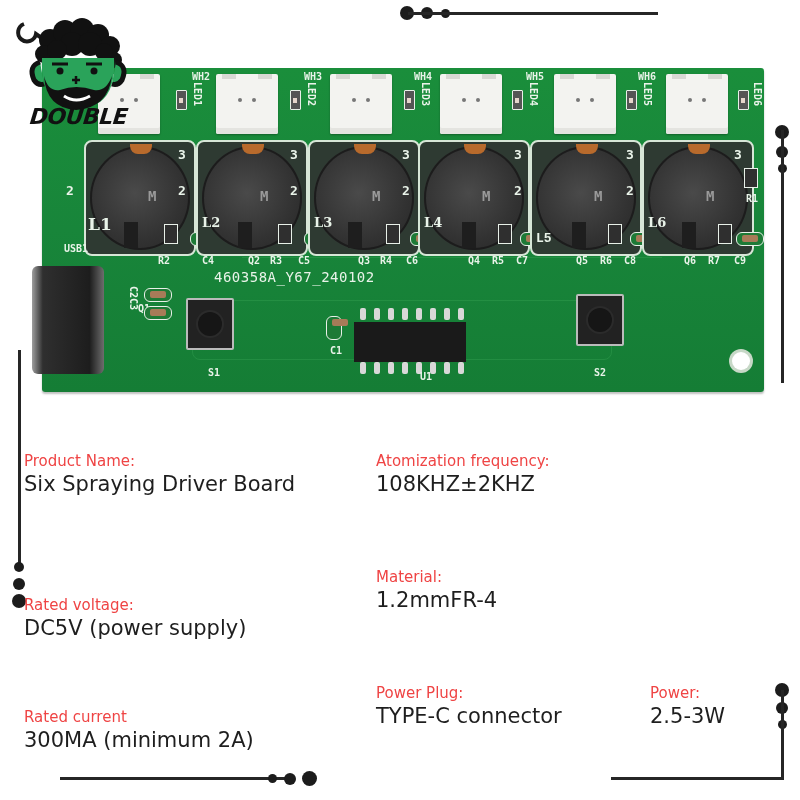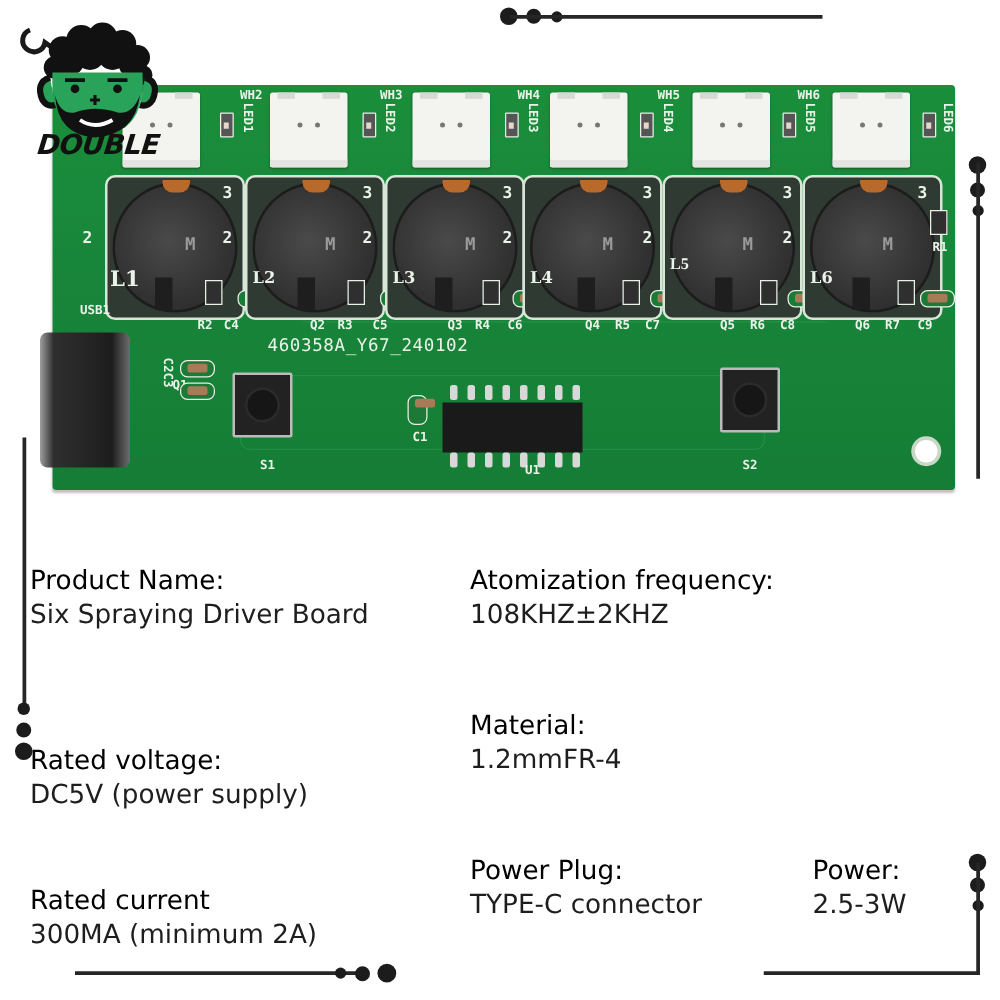--- a/index.html
+++ b/index.html
@@ -63,21 +63,21 @@
   }
   .tact { position: absolute; width: 48px; height: 52px; background: #222; border: 2px solid #bbb; border-radius: 2px; }
   .tact::after { content: ""; position: absolute; left: 10px; top: 12px; width: 24px; height: 24px; border-radius: 50%; background: #161616; box-shadow: 0 0 0 2px #2b2b2b; }
   .ic { position: absolute; width: 112px; height: 40px; background: #1a1a1a; }
   .ic-pin { position: absolute; width: 6px; height: 12px; background: #d8d8d8; border-radius: 2px; }
   .hole { position: absolute; width: 18px; height: 18px; border-radius: 50%; background: #fff; box-shadow: 0 0 0 3px #c7d8c7; }
   .trace { position: absolute; border: 1.5px solid rgba(40,160,70,.9); }
 
   
   .spec { position: absolute; line-height: 1.2; }
-  .spec .label { font-size: 21px; font-weight: 500; color: #000000; white-space: nowrap; display: block; }
+  .spec .label { font-size: 15px; font-weight: 500; color: #ef4444; white-space: nowrap; display: block; }
   .spec .value { font-size: 21px; font-weight: normal; color: #1e1e1e; white-space: nowrap; display: block; margin-top: 2px; }
 </style>
 </head>
 <body>
 
 <div class="deco">
   <div class="dot" style="left:400px;top:6px;width:14px;height:14px;"></div>
   <div class="dot" style="left:421px;top:7px;width:12px;height:12px;"></div>
   <div class="dot" style="left:441px;top:9px;width:9px;height:9px;"></div>
   <div class="hline" style="left:408px;top:12px;width:250px;"></div>
@@ -168,21 +168,21 @@
           <span class="mark">M</span>
         </div>
       </div>
     <span class="silk" style="left:24px;top:116px;font-size:13px;">2</span>
     <span class="silk" style="left:46px;top:148px;font-size:17px;font-family:'DejaVu Serif',serif;">L1</span>
     <div class="smd-q" style="left:82px;top:154px;"></div>
     <div class="smd-r" style="left:122px;top:156px;"></div>
     <div class="smd-c" style="left:148px;top:164px;"></div>
     <span class="silk" style="left:96px;top:188px;margin-top:48px;">Q1</span>
     <span class="silk" style="left:116px;top:188px;">R2</span>
-    <span class="silk" style="left:137px;top:188px;">C4</span>
+    <span class="silk" style="left:160px;top:188px;">C4</span>
   </div>
 
   <div>
     <span class="silk" style="left:150px;top:4px;">WH2</span>
     <div class="connector" style="left:174px;top:6px;">
         <span class="pin" style="left:22px"></span>
         <span class="pin" style="left:36px"></span>
       </div>
     <div class="led" style="left:248px;top:22px;"></div>
     <span class="silk silk-vert" style="left:264px;top:14px;">LED2</span>
@@ -262,21 +262,21 @@
     <div class="led" style="left:584px;top:22px;"></div>
     <span class="silk silk-vert" style="left:600px;top:14px;">LED5</span>
     <div class="inductor-pad" style="left:488px;top:72px;">
         <div class="inductor">
           <span class="cu"></span>
           <span class="mark">M</span>
         </div>
       </div>
     <span class="silk" style="left:472px;top:80px;font-size:13px;">3</span>
     <span class="silk" style="left:472px;top:116px;font-size:13px;">2</span>
-    <span class="silk" style="left:494px;top:136px;font-size:13px;font-family:Liberation Serif, serif;">L5</span>
+    <span class="silk" style="left:494px;top:164px;font-size:13px;font-family:Liberation Mono, monospace;">L5</span>
     <div class="smd-q" style="left:530px;top:154px;"></div>
     <div class="smd-r" style="left:566px;top:156px;"></div>
     <div class="smd-c" style="left:588px;top:164px;"></div>
     <span class="silk" style="left:534px;top:188px;">Q5</span>
     <span class="silk" style="left:558px;top:188px;">R6</span>
     <span class="silk" style="left:582px;top:188px;">C8</span>
   </div>
 
   <div>
     <span class="silk" style="left:596px;top:4px;">WH6</span>

